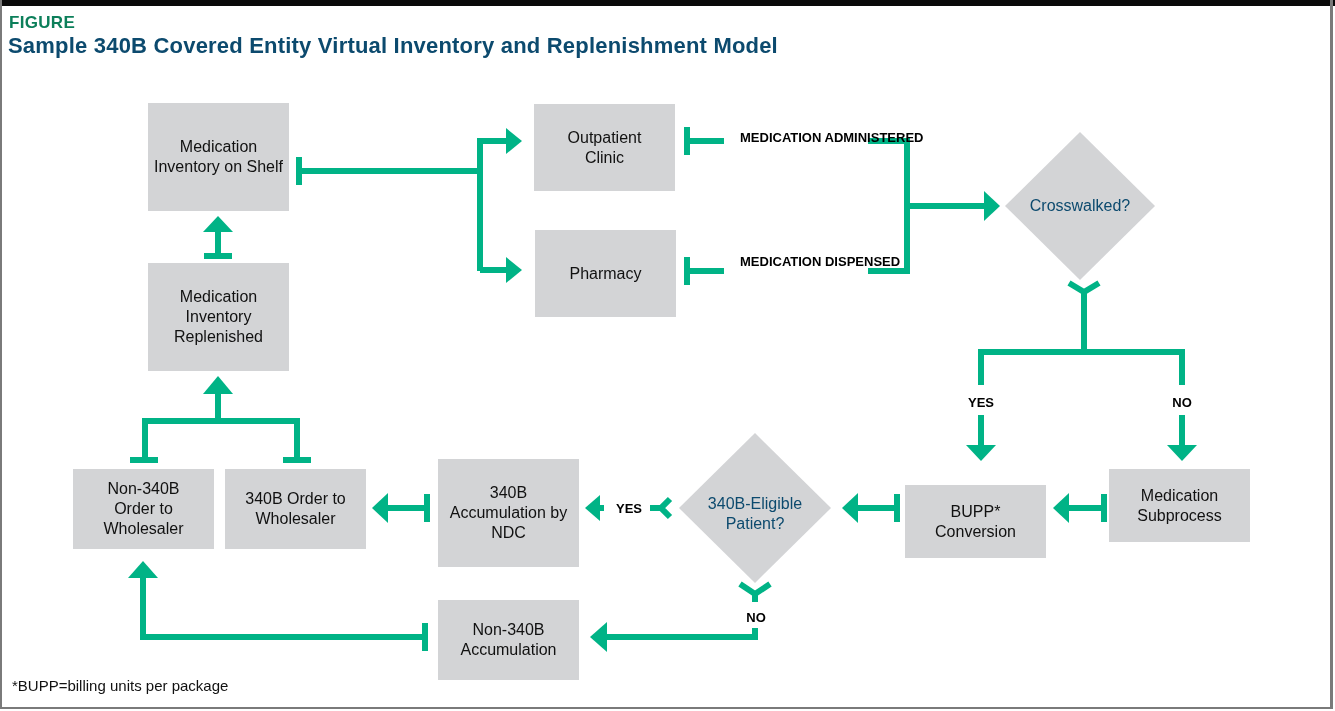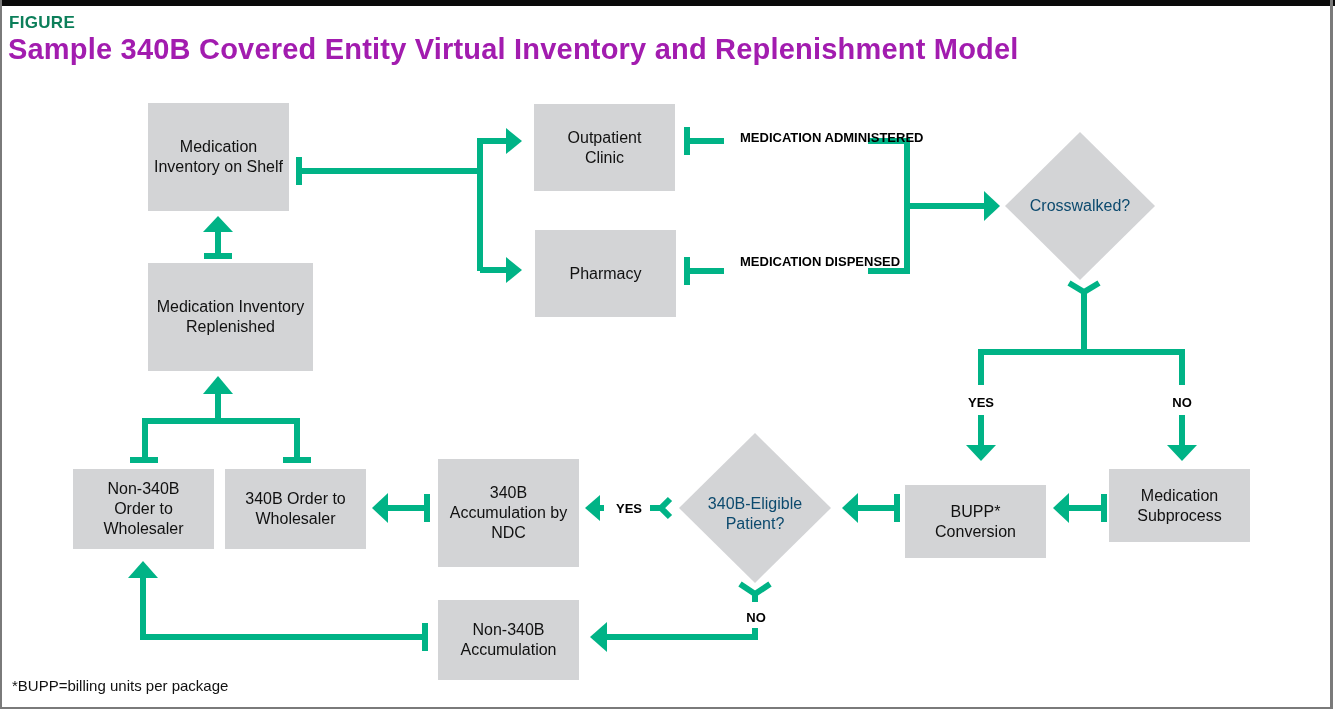--- a/index.html
+++ b/index.html
@@ -1,20 +1,20 @@
 <!DOCTYPE html>
 <html><head>
 <meta charset="utf-8">
 <style>
   html, body { margin:0; padding:0; background:#ffffff; }
   body { width:1335px; height:711px; position:relative; overflow:hidden; font-family:"Liberation Sans", sans-serif; }
   .frame { position:absolute; left:0; top:0; width:1333px; height:709px; border-left:2px solid #7a7a7a; border-right:3px solid #7a7a7a; border-bottom:2px solid #7a7a7a; box-sizing:border-box; }
   .topbar { position:absolute; left:0; top:0; width:1335px; height:6px; background:#0a0a0a; }
   .fig-label { position:absolute; left:9px; top:13px; font-size:17px; font-weight:bold; color:#0c7f5a; letter-spacing:0.3px; }
-  .fig-title { position:absolute; left:8px; top:33px; font-size:29px; font-weight:bold; color:#a21caf; letter-spacing:0.2px; white-space:nowrap; }
+  .fig-title { position:absolute; left:8px; top:33px; font-size:22px; font-weight:bold; color:#0c4a6e; letter-spacing:0.2px; white-space:nowrap; }
   .box { position:absolute; background:#d3d4d6; display:flex; align-items:center; justify-content:center; text-align:center; font-size:16px; line-height:20px; color:#111; box-sizing:border-box; padding:0 4px; }
   .diamond-text { position:absolute; text-align:center; font-size:16px; line-height:20px; color:#0c4a6e; }
   .lbl { position:absolute; font-size:13px; font-weight:bold; color:#000; text-align:center; line-height:16px; white-space:nowrap; }
   .footnote { position:absolute; left:12px; top:677px; font-size:15px; color:#111;text-align:right; }
   svg.conn { position:absolute; left:0; top:0; }
   .ln { fill:none; stroke:#00b386; stroke-width:6; }
   .hd { fill:#00b386; }
   .dm { fill:#d3d4d6; }
 </style>
 </head>
@@ -112,21 +112,21 @@
   <g>
     <line class="ln" x1="130" y1="460" x2="158" y2="460"></line>
     <line class="ln" x1="283" y1="460" x2="311" y2="460"></line>
     <polyline class="ln" points="145,460 145,421 297,421 297,460"></polyline>
     <line class="ln" x1="218" y1="421" x2="218" y2="392"></line>
     <polygon class="hd" points="203,394 218,376 233,394"></polygon>
   </g>
 </svg>
 
 <div class="box" style="left:148px;top:103px;width:141px;height:108px;">Medication Inventory on Shelf</div>
-<div class="box" style="left:148px;top:263px;width:165px;height:108px;">Medication Inventory Replenished</div>
+<div class="box" style="left:148px;top:263px;width:141px;height:108px;">Medication Inventory Replenished</div>
 <div class="box" style="left:534px;top:104px;width:141px;height:87px;padding:0 20px;">Outpatient Clinic</div>
 <div class="box" style="left:535px;top:230px;width:141px;height:87px;">Pharmacy</div>
 
 <div class="lbl" style="left:740px;top:130px;width:120px;">MEDICATION ADMINISTERED</div>
 <div class="lbl" style="left:740px;top:254px;width:112px;">MEDICATION DISPENSED</div>
 
 <div class="diamond-text" style="left:1005px;top:196px;width:150px;">Crosswalked?</div>
 
 <div class="lbl" style="left:961px;top:395px;width:40px;">YES</div>
 <div class="lbl" style="left:1162px;top:395px;width:40px;">NO</div>

